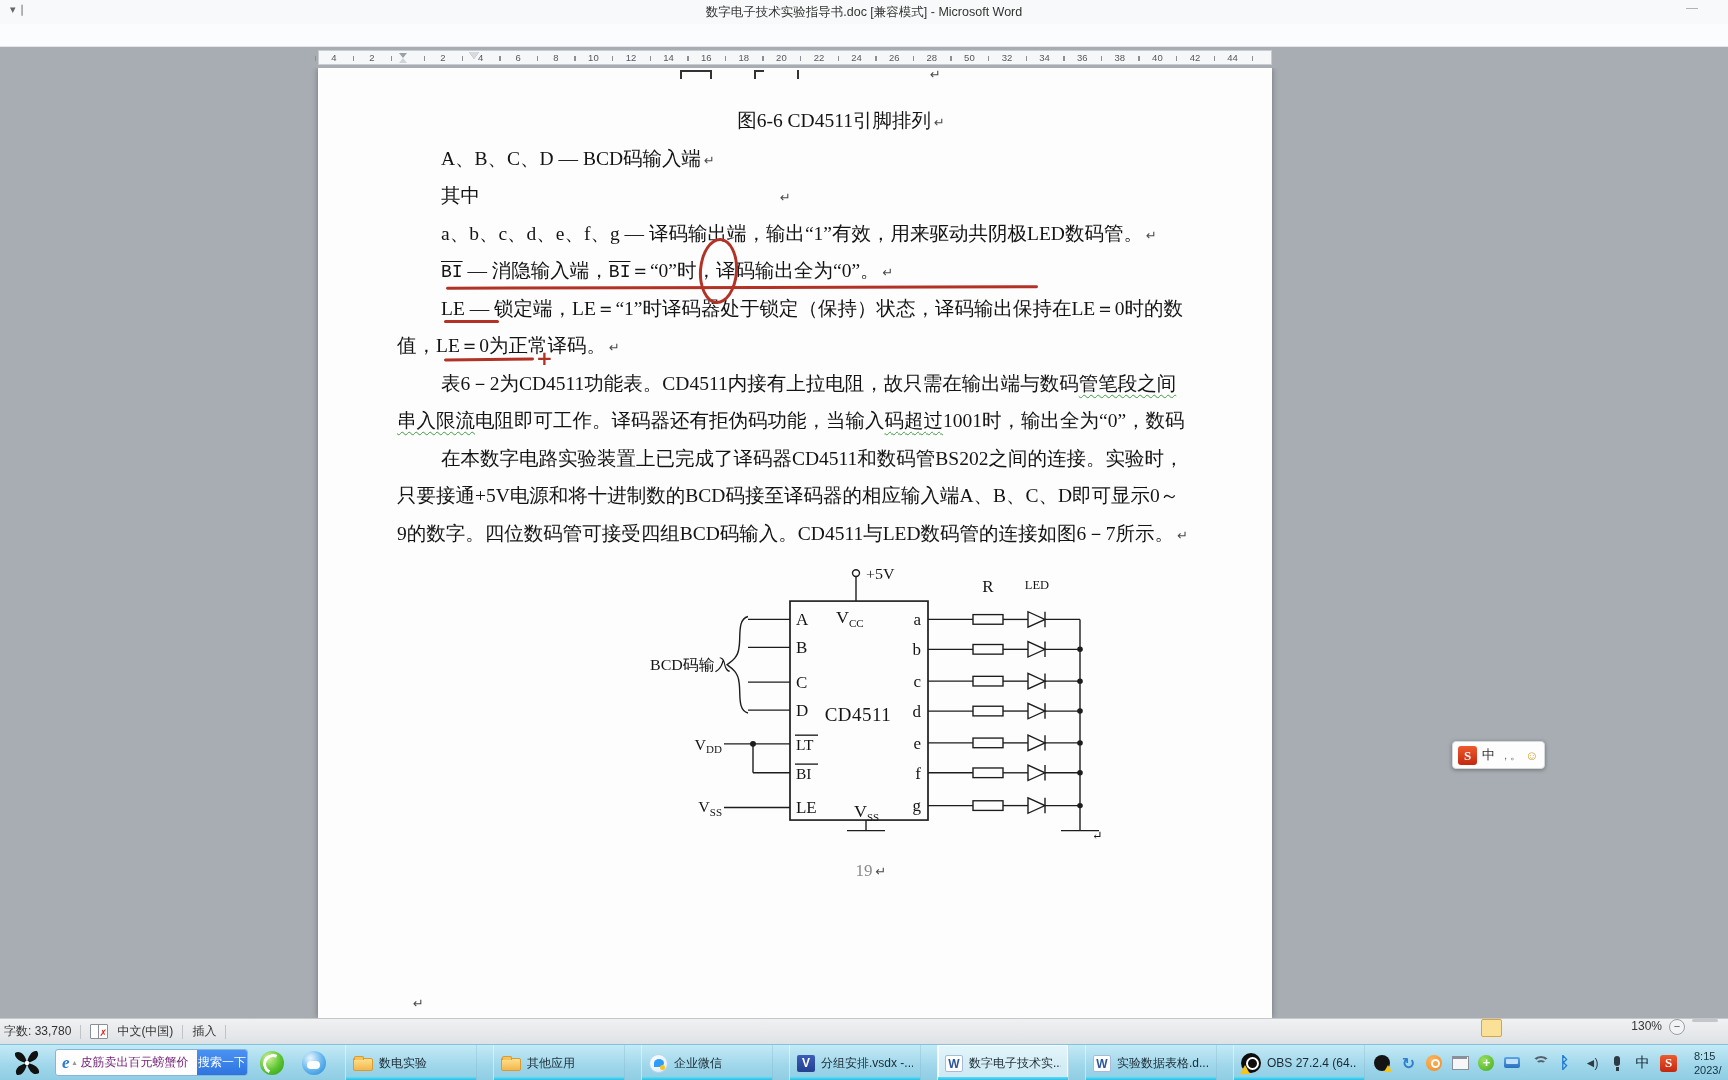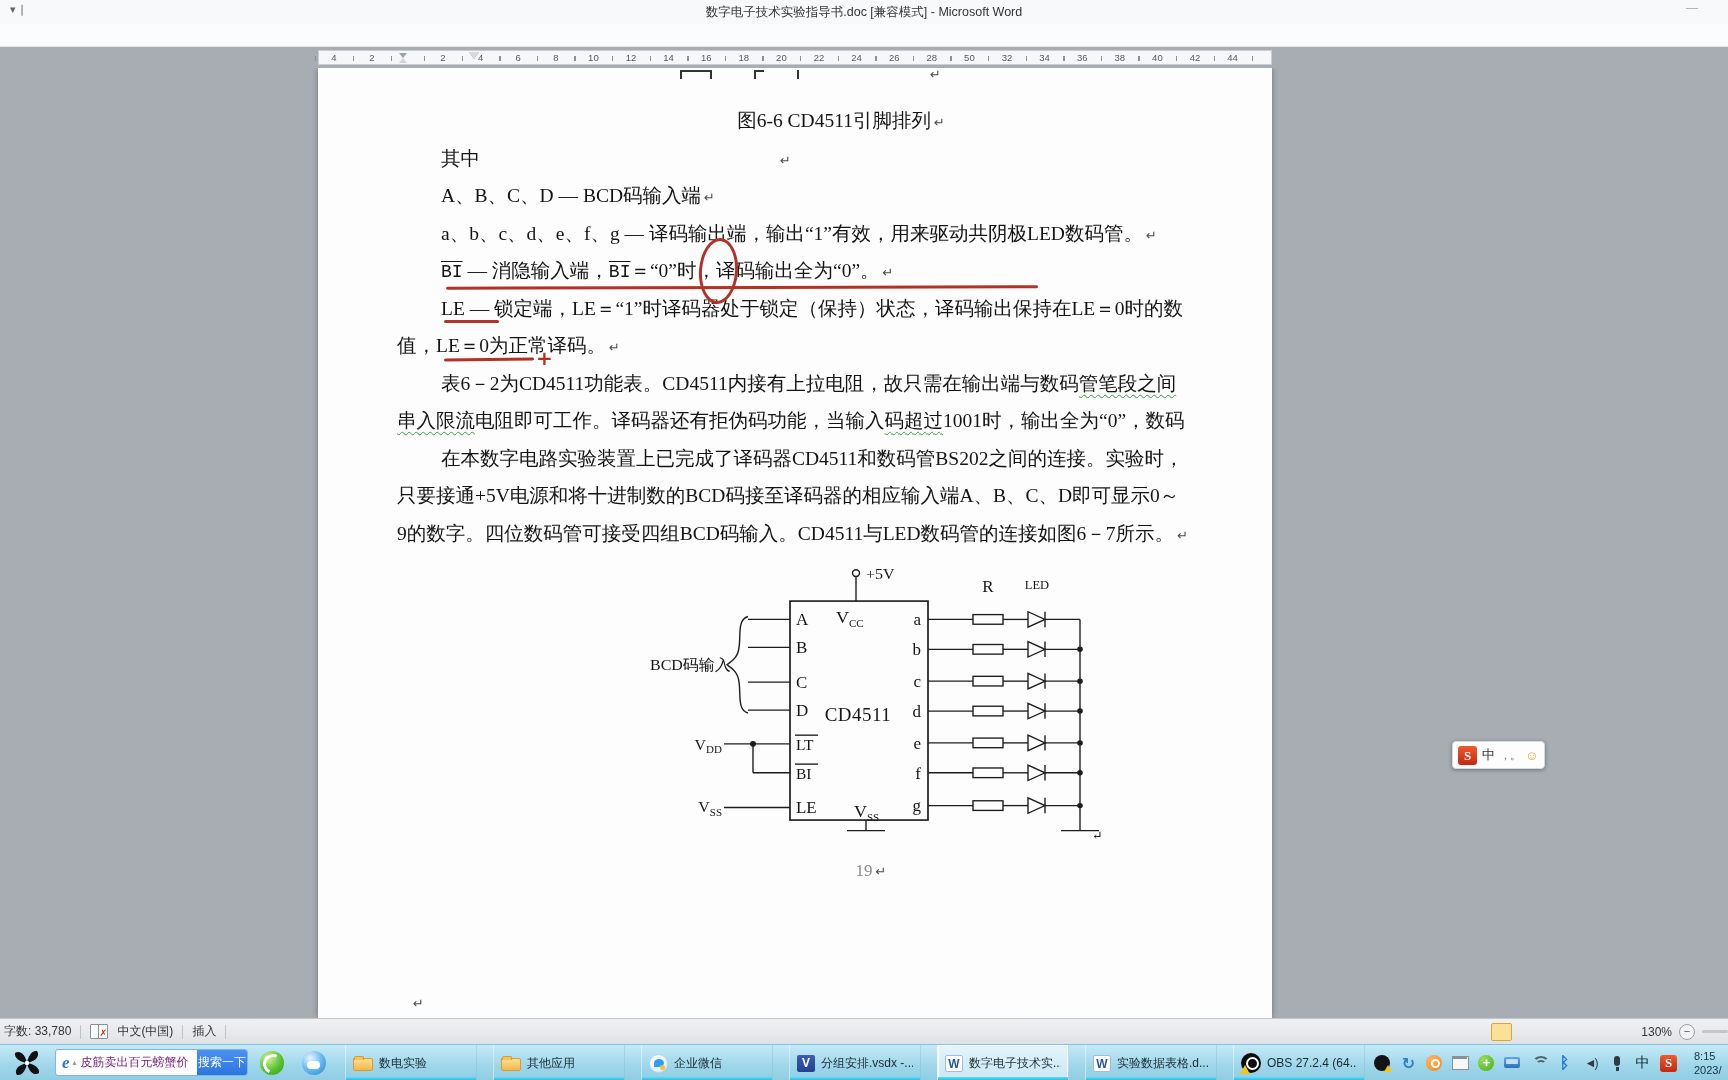--- a/index.html
+++ b/index.html
@@ -63,21 +63,21 @@
   .ime-mode{font-size:13px;color:#333;}
   .ime-punct{font-size:11px;color:#777;letter-spacing:-1px;}
   .ime-smiley{font-size:13px;color:#d09a25;}
   
   .statusbar{position:absolute;left:0;top:1018px;width:1728px;height:26px;background:linear-gradient(#f0f1f3,#dfe2e5);border-top:1px solid #c3c7cb;box-sizing:border-box;font-size:12px;color:#333;}
   .sb-left{position:absolute;left:4px;top:0;height:25px;display:flex;align-items:center;gap:9px;}
   .sb-sep{width:1px;height:14px;background:#c0c4c8;}
   .sb-book{position:relative;width:16px;height:13px;background:#fff;border:1px solid #8a9097;border-radius:1px;}
   .sb-book:before{content:"";position:absolute;left:7px;top:0;bottom:0;width:1px;background:#8a9097;}
   .sb-x{position:absolute;color:#d22;font-size:9px;left:8px;top:3px;font-weight:bold;}
-  .sb-right{position:absolute;right:0;top:0;height:25px;display:flex;align-items:center;gap:7px;padding-right:0;}
+  .sb-right{position:absolute;right:10px;top:0;height:25px;display:flex;gap:7px;padding-right:0;}
   .vw{width:19px;height:16px;border:1px solid transparent;text-align:center;line-height:15px;font-size:11px;color:#5a6066;border-radius:2px;}
   .vw:first-child{background:#fbe198;border-color:#d9a63e;}
   .sb-zoom{font-size:12px;color:#333;margin-left:10px;}
   .sb-minus{width:14px;height:14px;border:1px solid #9aa0a6;border-radius:50%;background:#f2f3f5;text-align:center;line-height:12px;font-size:11px;color:#555;}
   .sb-track{width:26px;height:3px;background:#c3c7cb;border-radius:2px;}
   
   .taskbar{position:absolute;left:0;top:1044px;width:1728px;height:36px;background:linear-gradient(#c4eaf6,#9fd6ea 60%,#8fcde4);border-top:1px solid #7fc3de;box-sizing:border-box;}
   .pinwheel{position:absolute;left:12px;top:3px;width:30px;height:30px;}
   .searchpill{position:absolute;left:55px;top:4px;width:193px;height:27px;background:#fdfdfd;border:1px solid #86b5d8;border-radius:3px;display:flex;align-items:center;box-sizing:border-box;overflow:hidden;}
   .ie-e{font-family:"Liberation Serif",serif;font-style:italic;font-weight:bold;color:#2e7ad0;font-size:17px;margin:0 3px 0 6px;}
@@ -242,22 +242,22 @@
         <i style="left:392px;top:2px;width:2px;height:9px"></i>
         <i style="left:436px;top:2px;width:10px;height:2px"></i>
         <i style="left:436px;top:2px;width:2px;height:9px"></i>
         <i style="left:479px;top:2px;width:2px;height:9px"></i>
         <span class="pilr" style="left:612px;top:-1px">↵</span>
       </div>
 
       <div class="doctext">
         <div>
             <div class="dline cap"><span>图6-6 CD4511引脚排列</span><span class="pil">↵</span></div>
+            <div class="dline ind"><span>A、B、C、D — BCD码输入端</span><span class="pil">↵</span></div>
             <div class="dline ind"><span>其中</span><span class="pil" style="margin-left: 300px;">↵</span></div>
-            <div class="dline ind"><span>A、B、C、D — BCD码输入端</span><span class="pil">↵</span></div>
             <div class="dline ind"><span>a、b、c、d、e、f、g — 译码输出端，输出“1”有效，用来驱动共阴极LED数码管。</span><span class="pil">↵</span></div>
             <div class="dline ind"><span class="ov mono">BI</span><span> — 消隐输入端，</span><span class="ov mono">BI</span><span>＝“0”时，译码输出全为“0”。</span><span class="pil">↵</span></div>
             <div class="dline ind"><span>LE — 锁定端，LE＝“1”时译码器处于锁定（保持）状态，译码输出保持在LE＝0时的数</span></div>
             <div class="dline"><span>值，LE＝0为正常译码。</span><span class="pil">↵</span></div>
             <div class="dline ind"><span>表6－2为CD4511功能表。CD4511内接有上拉电阻，故只需在输出端与数码</span><span class="wavy">管笔段之间</span></div>
             <div class="dline"><span class="wavy">串入限流</span><span>电阻即可工作。译码器还有拒伪码功能，当输入</span><span class="wavy">码超过</span><span>1001时，输出全为“0”，数码</span></div>
             <div class="dline ind"><span>在本数字电路实验装置上已完成了译码器CD4511和数码管BS202之间的连接。实验时，</span></div>
             <div class="dline"><span>只要接通+5V电源和将十进制数的BCD码接至译码器的相应输入端A、B、C、D即可显示0～</span></div>
             <div class="dline"><span>9的数字。四位数码管可接受四组BCD码输入。CD4511与LED数码管的连接如图6－7所示。</span><span class="pil">↵</span></div>
           </div>

